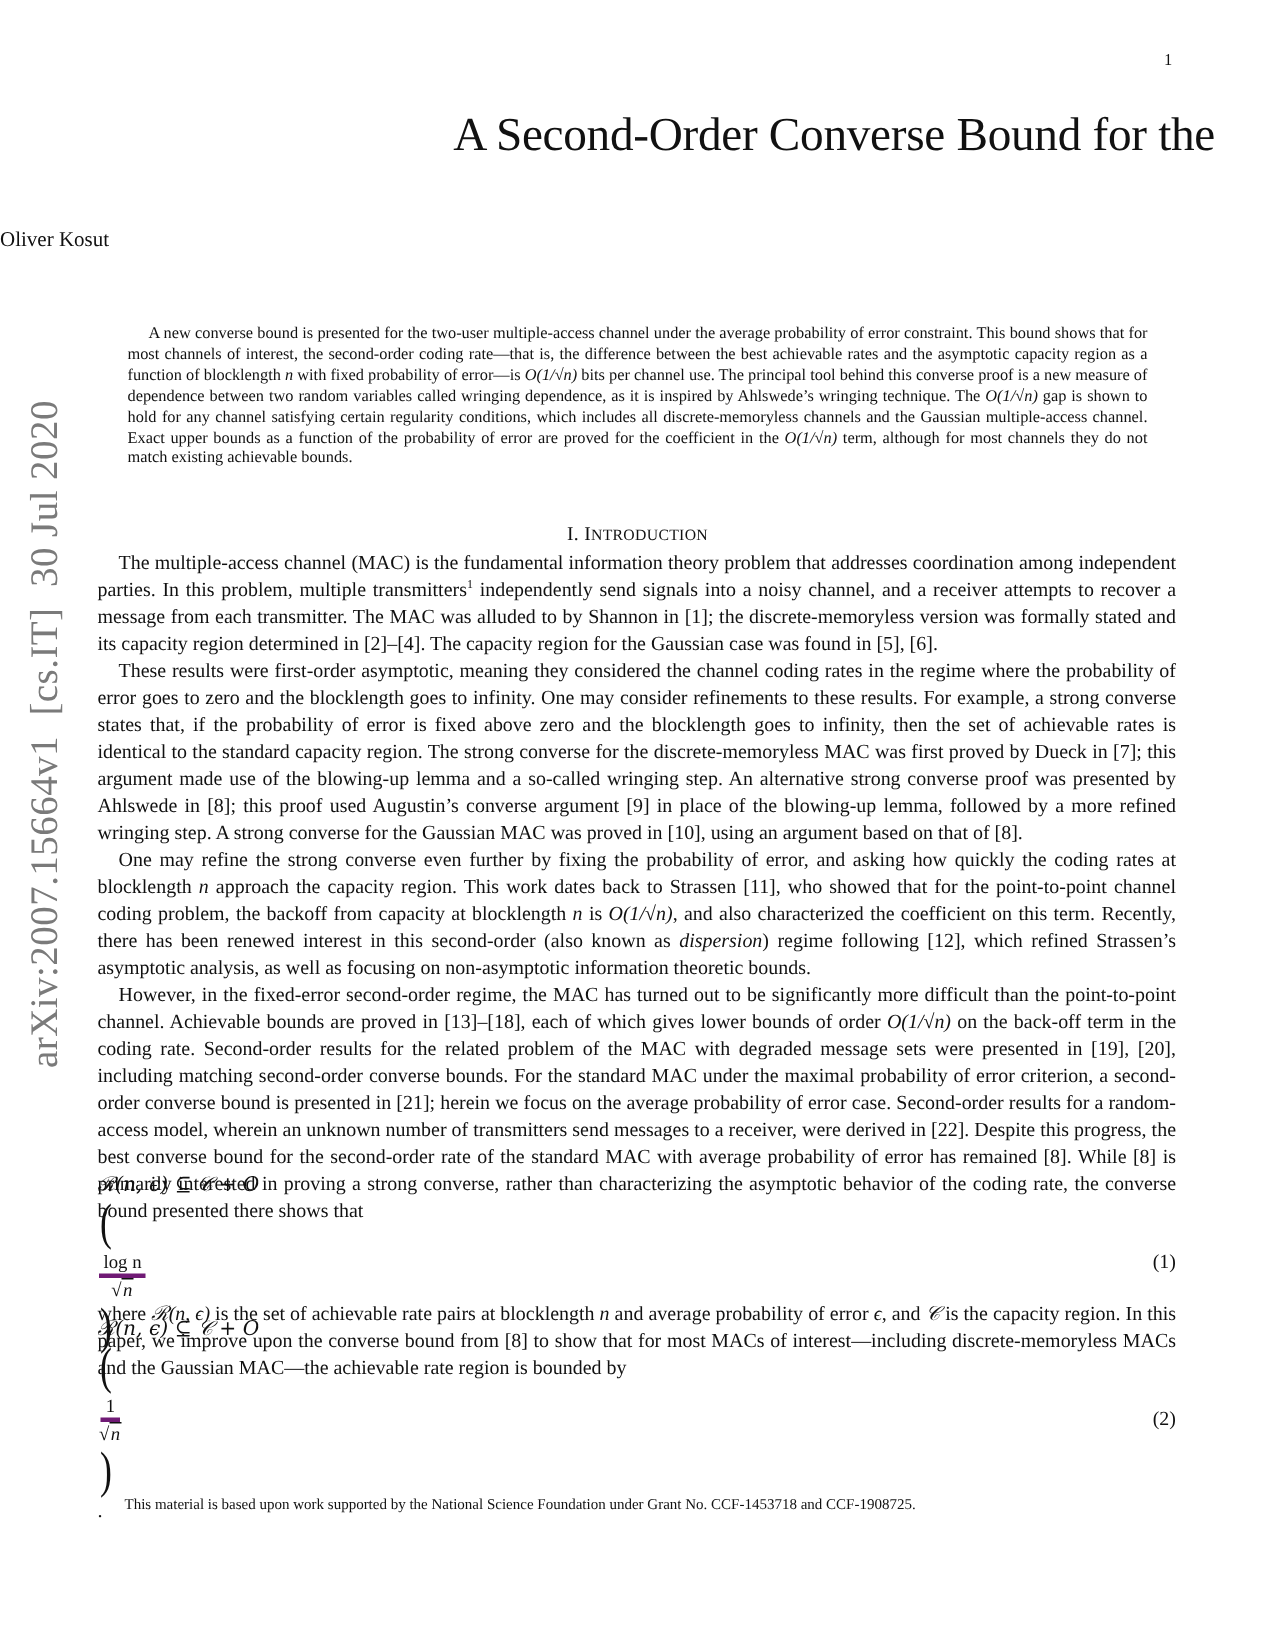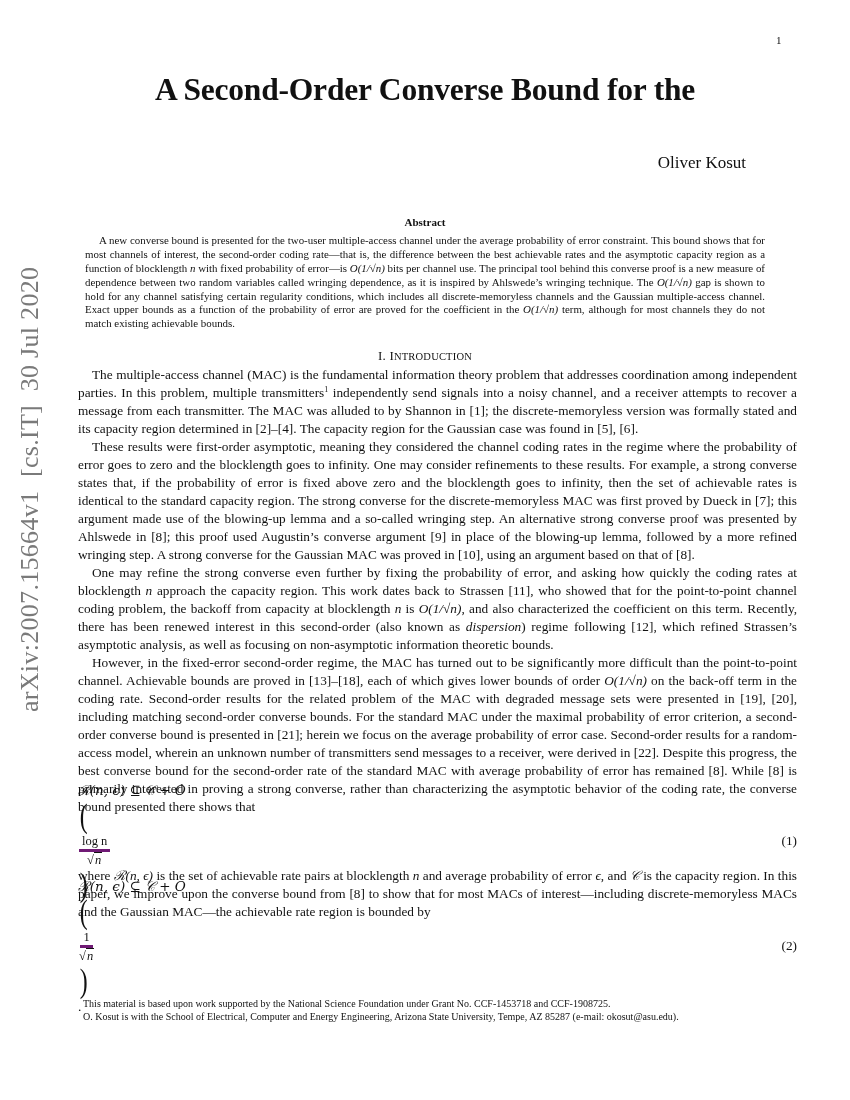--- a/index.html
+++ b/index.html
@@ -8,31 +8,31 @@
     font-family: "Liberation Serif", "DejaVu Serif", serif; color: #111;
   }
   .page-number { position: absolute; left: 776px; top: 34px; font-size: 11px; }
   .arxiv-stamp {
     position: absolute; left: 8px; top: 712px; width: 440px; height: 44px;
     transform: rotate(-90deg); transform-origin: 0 0;
     font-size: 26px; color: #7a7a7a; white-space: pre; letter-spacing: 0.3px;
     line-height: 44px;
   }
   .title {
-    position: absolute; left: 40px; width: 770px; top: 70px; text-align: center;
-    font-size: 31.5px; line-height: 40px; font-weight: bold; margin: 0;
+    position: absolute; left: 40px; width: 770px; top: 70px; text-align: right;
+    font-size: 31.5px; line-height: 40px; font-weight: normal; margin: 0;
     letter-spacing: -0.2px;
   }
-  .author { position: absolute; left: 0; width: 746px; top: 153px; text-align: right; font-size: 17px; }
+  .author { position: absolute; left: 0; width: 746px; top: 153px; text-align: left; font-size: 14px; }
   .abstract { position: absolute; left: 85px; width: 680px; top: 216px; font-size: 10.9px; line-height: 13.9px; text-align: justify; }
   .abstract-heading { text-align: center; font-weight: bold; font-size: 11px; margin-bottom: 4px; }
   .abstract p { margin: 0; text-indent: 14px; }
   .section-heading { position: absolute; left: 0; width: 850px; top: 348px; text-align: center; font-size: 13px; letter-spacing: 0.2px; }
   .section-heading .sc { font-size: 10.5px; }
-  .body-text { position: absolute; left: 78px; width: 719px; top: 366px; font-size: 13.3px; line-height: 18px; text-align: justify; }
+  .body-text { position: absolute; left: 65px; width: 719px; top: 366px; font-size: 13.3px; line-height: 18px; text-align: justify; }
   .body-text p { margin: 0; text-indent: 14px; }
   .math { font-style: italic; }
   sup { font-size: 8px; line-height: 0; vertical-align: 5px; }
   .equation { position: relative; height: 44px; margin: 3px 0 4px 0; }
   .eq-body {
     position: absolute; left: 0; right: 0; text-align: center; top: 0;
     display: flex; justify-content: center; align-items: flex-start; height: 44px; font-size: 13.5px; flex-direction: column;
   }
   .eq-num { position: absolute; right: 0; top: 13px; font-size: 13.3px; }
   .frac { display: inline-flex; flex-direction: column; align-items: center; vertical-align: middle; margin: 0 1px; }
@@ -52,21 +52,20 @@
 
 <div class="arxiv-stamp">arXiv:2007.15664v1  [cs.IT]  30 Jul 2020</div>
 
 <h1 class="title">
   <span>A Second-Order Converse Bound for the</span><br>
 </h1>
 
 <div class="author">Oliver Kosut</div>
 
 <div class="abstract">
-  <div class="abstract-heading">Abstract</div>
   <p><span>A new converse bound is presented for the two-user multiple-access channel under the average probability of error constraint. This bound shows that for most channels of interest, the second-order coding rate—that is, the difference between the best achievable rates and the asymptotic capacity region as a function of blocklength </span><span class="math">n</span><span> with fixed probability of error—is </span><span class="math">O(1/√n)</span><span> bits per channel use. The principal tool behind this converse proof is a new measure of dependence between two random variables called wringing dependence, as it is inspired by Ahlswede’s wringing technique. The </span><span class="math">O(1/√n)</span><span> gap is shown to hold for any channel satisfying certain regularity conditions, which includes all discrete-memoryless channels and the Gaussian multiple-access channel. Exact upper bounds as a function of the probability of error are proved for the coefficient in the </span><span class="math">O(1/√n)</span><span> term, although for most channels they do not match existing achievable bounds.</span></p>
 </div>
 
 <div class="section-heading">
   <span>I.</span>
   <span>I</span><span class="sc">NTRODUCTION</span>
 </div>
 
 <div class="body-text">
   <p><span>The multiple-access channel (MAC) is the fundamental information theory problem that addresses coordination among independent parties. In this problem, multiple transmitters</span><sup>1</sup><span> independently send signals into a noisy channel, and a receiver attempts to recover a message from each transmitter. The MAC was alluded to by Shannon in [1]; the discrete-memoryless version was formally stated and its capacity region determined in [2]–[4]. The capacity region for the Gaussian case was found in [5], [6].</span></p>
@@ -103,14 +102,13 @@
       </span>
       <span class="paren">)</span>
       <span>.</span>
     </div>
     <span class="eq-num">(2)</span>
   </div>
 </div>
 
 <div class="footnotes">
   <div>This material is based upon work supported by the National Science Foundation under Grant No. CCF-1453718 and CCF-1908725.</div>
-  <div>O. Kosut is with the School of Electrical, Computer and Energy Engineering, Arizona State University, Tempe, AZ 85287 (e-mail: okosut@asu.edu).</div>
 </div>
 
 </body></html>

